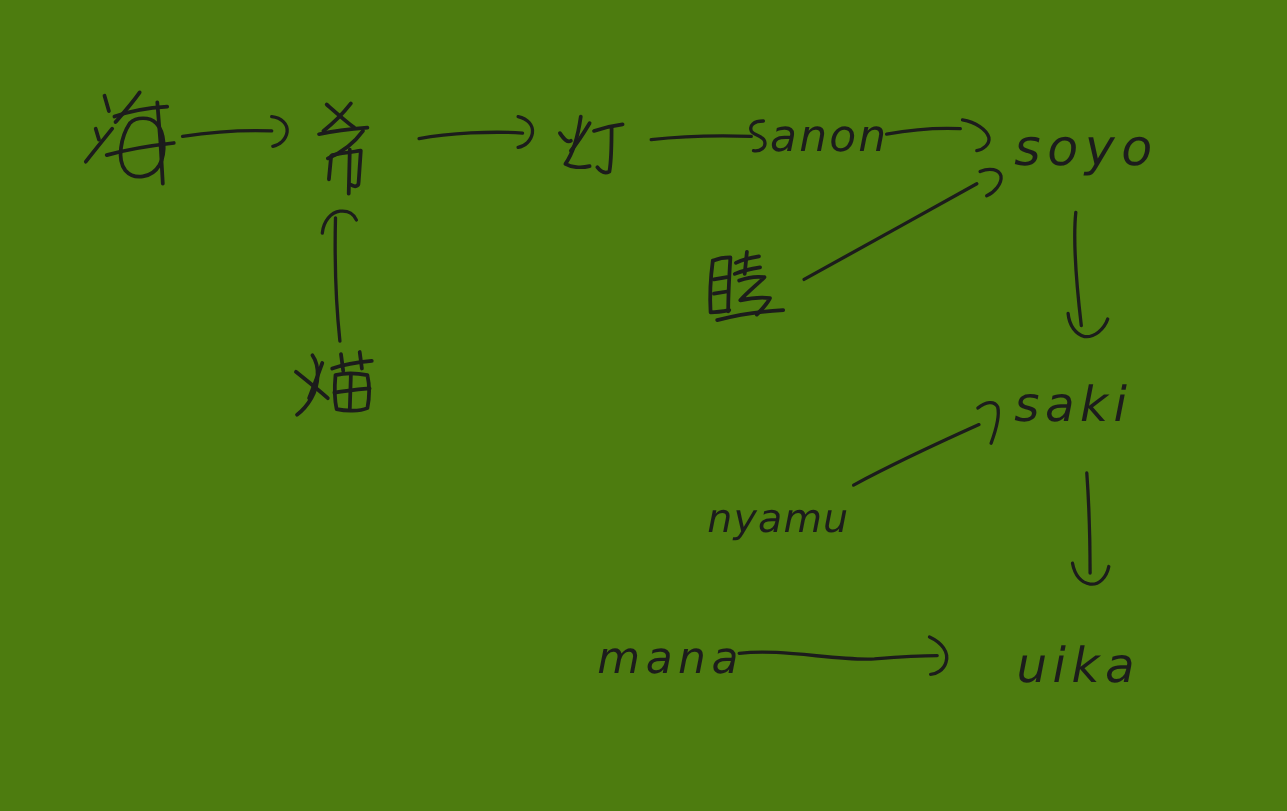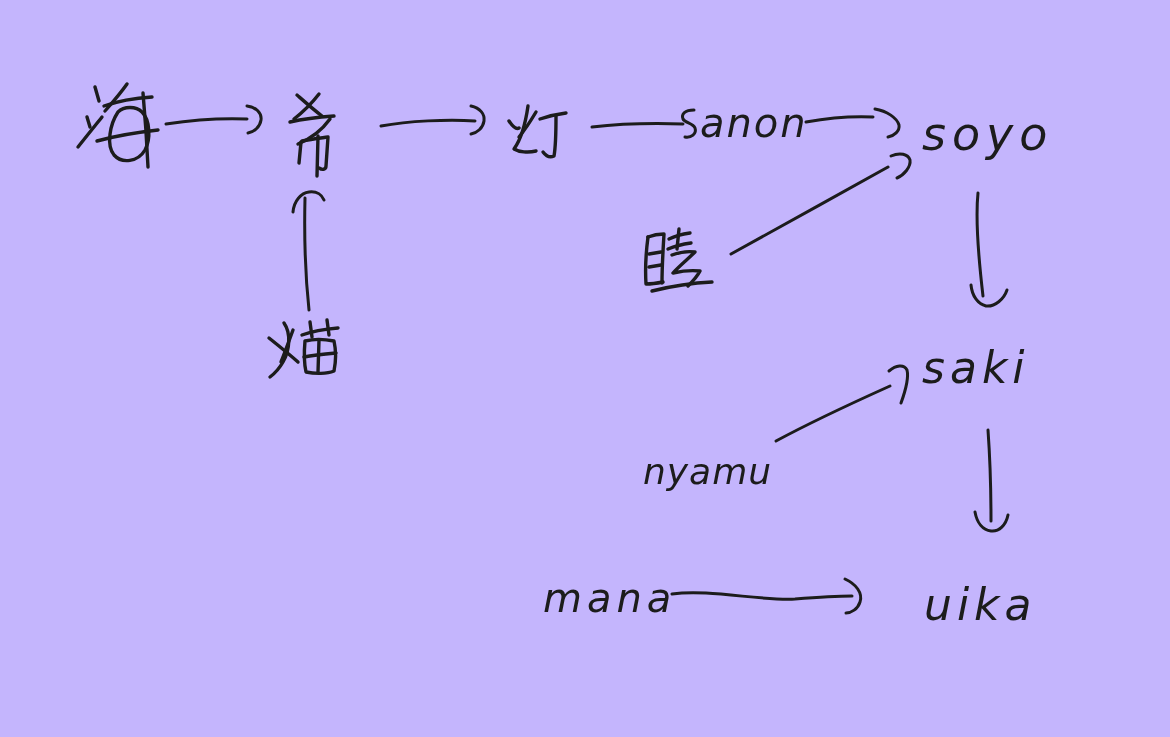--- a/index.html
+++ b/index.html
@@ -8,21 +8,21 @@
     background: #ffffff;
     width: 1170px;
     height: 737px;
     overflow: hidden;
     font-family: "DejaVu Sans", sans-serif;
   }
   #canvas-wrap {
     position: relative;
     width: 1170px;
     height: 737px;
-    background: #c4b5fd;
+    background: #4d7c0f;
   }
   svg { display: block; }
   .ink {
     fill: none;
     stroke: #1c1c1c;
     stroke-width: 3.4;
     stroke-linecap: round;
     stroke-linejoin: round;
   }
   .ink-thin {

